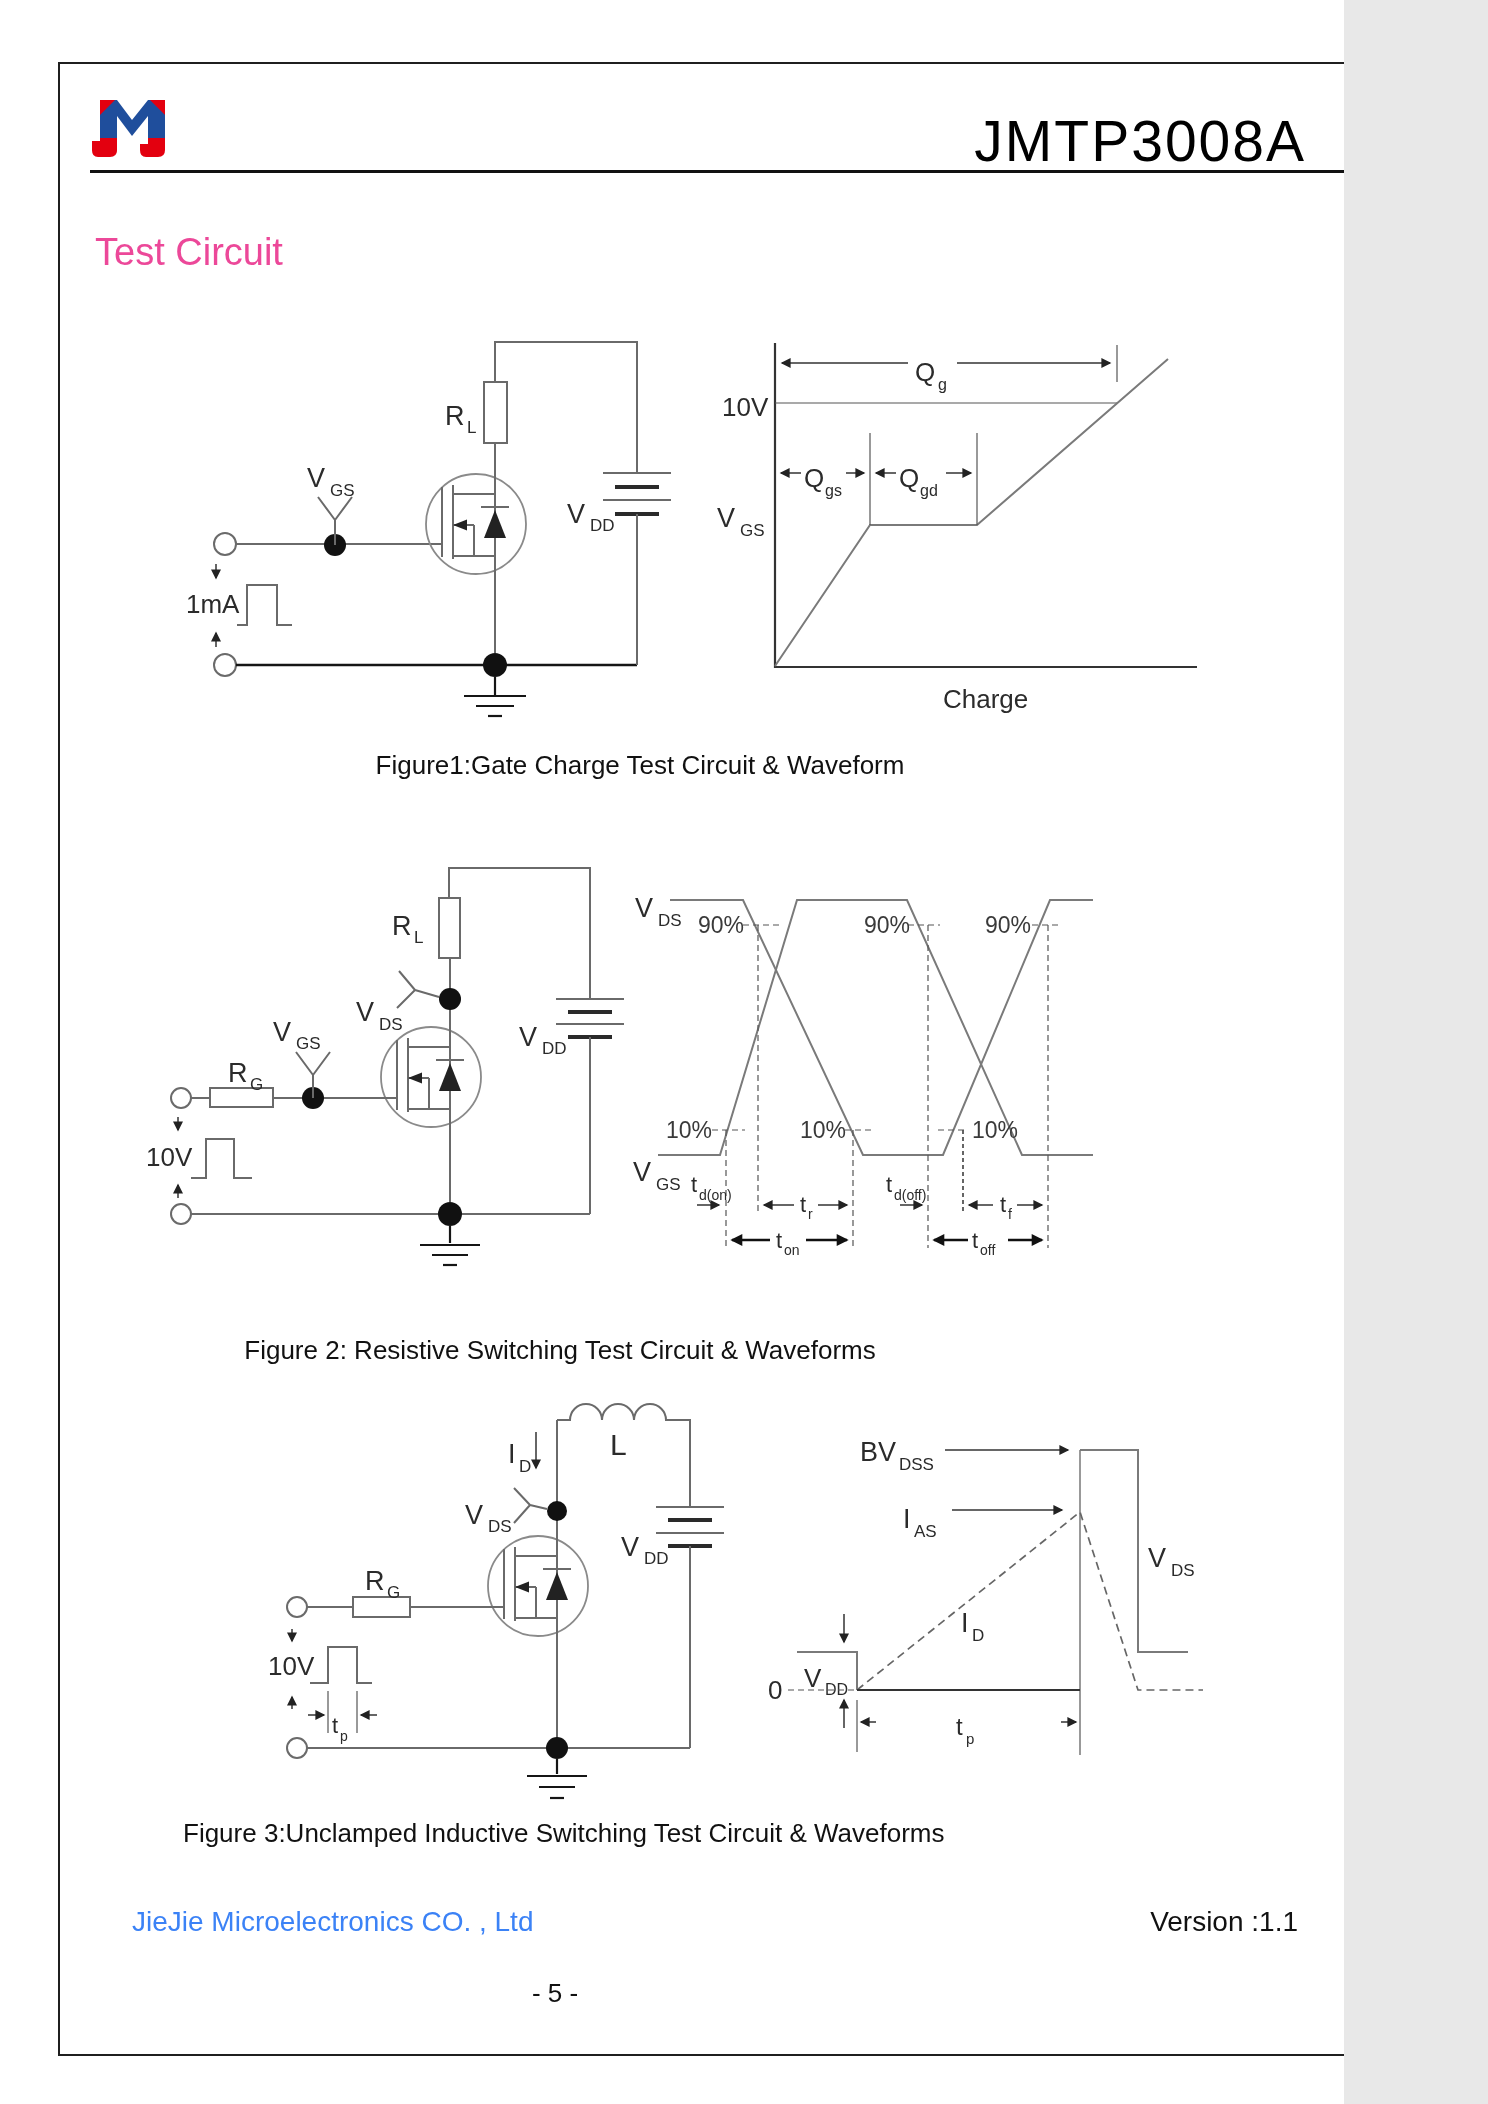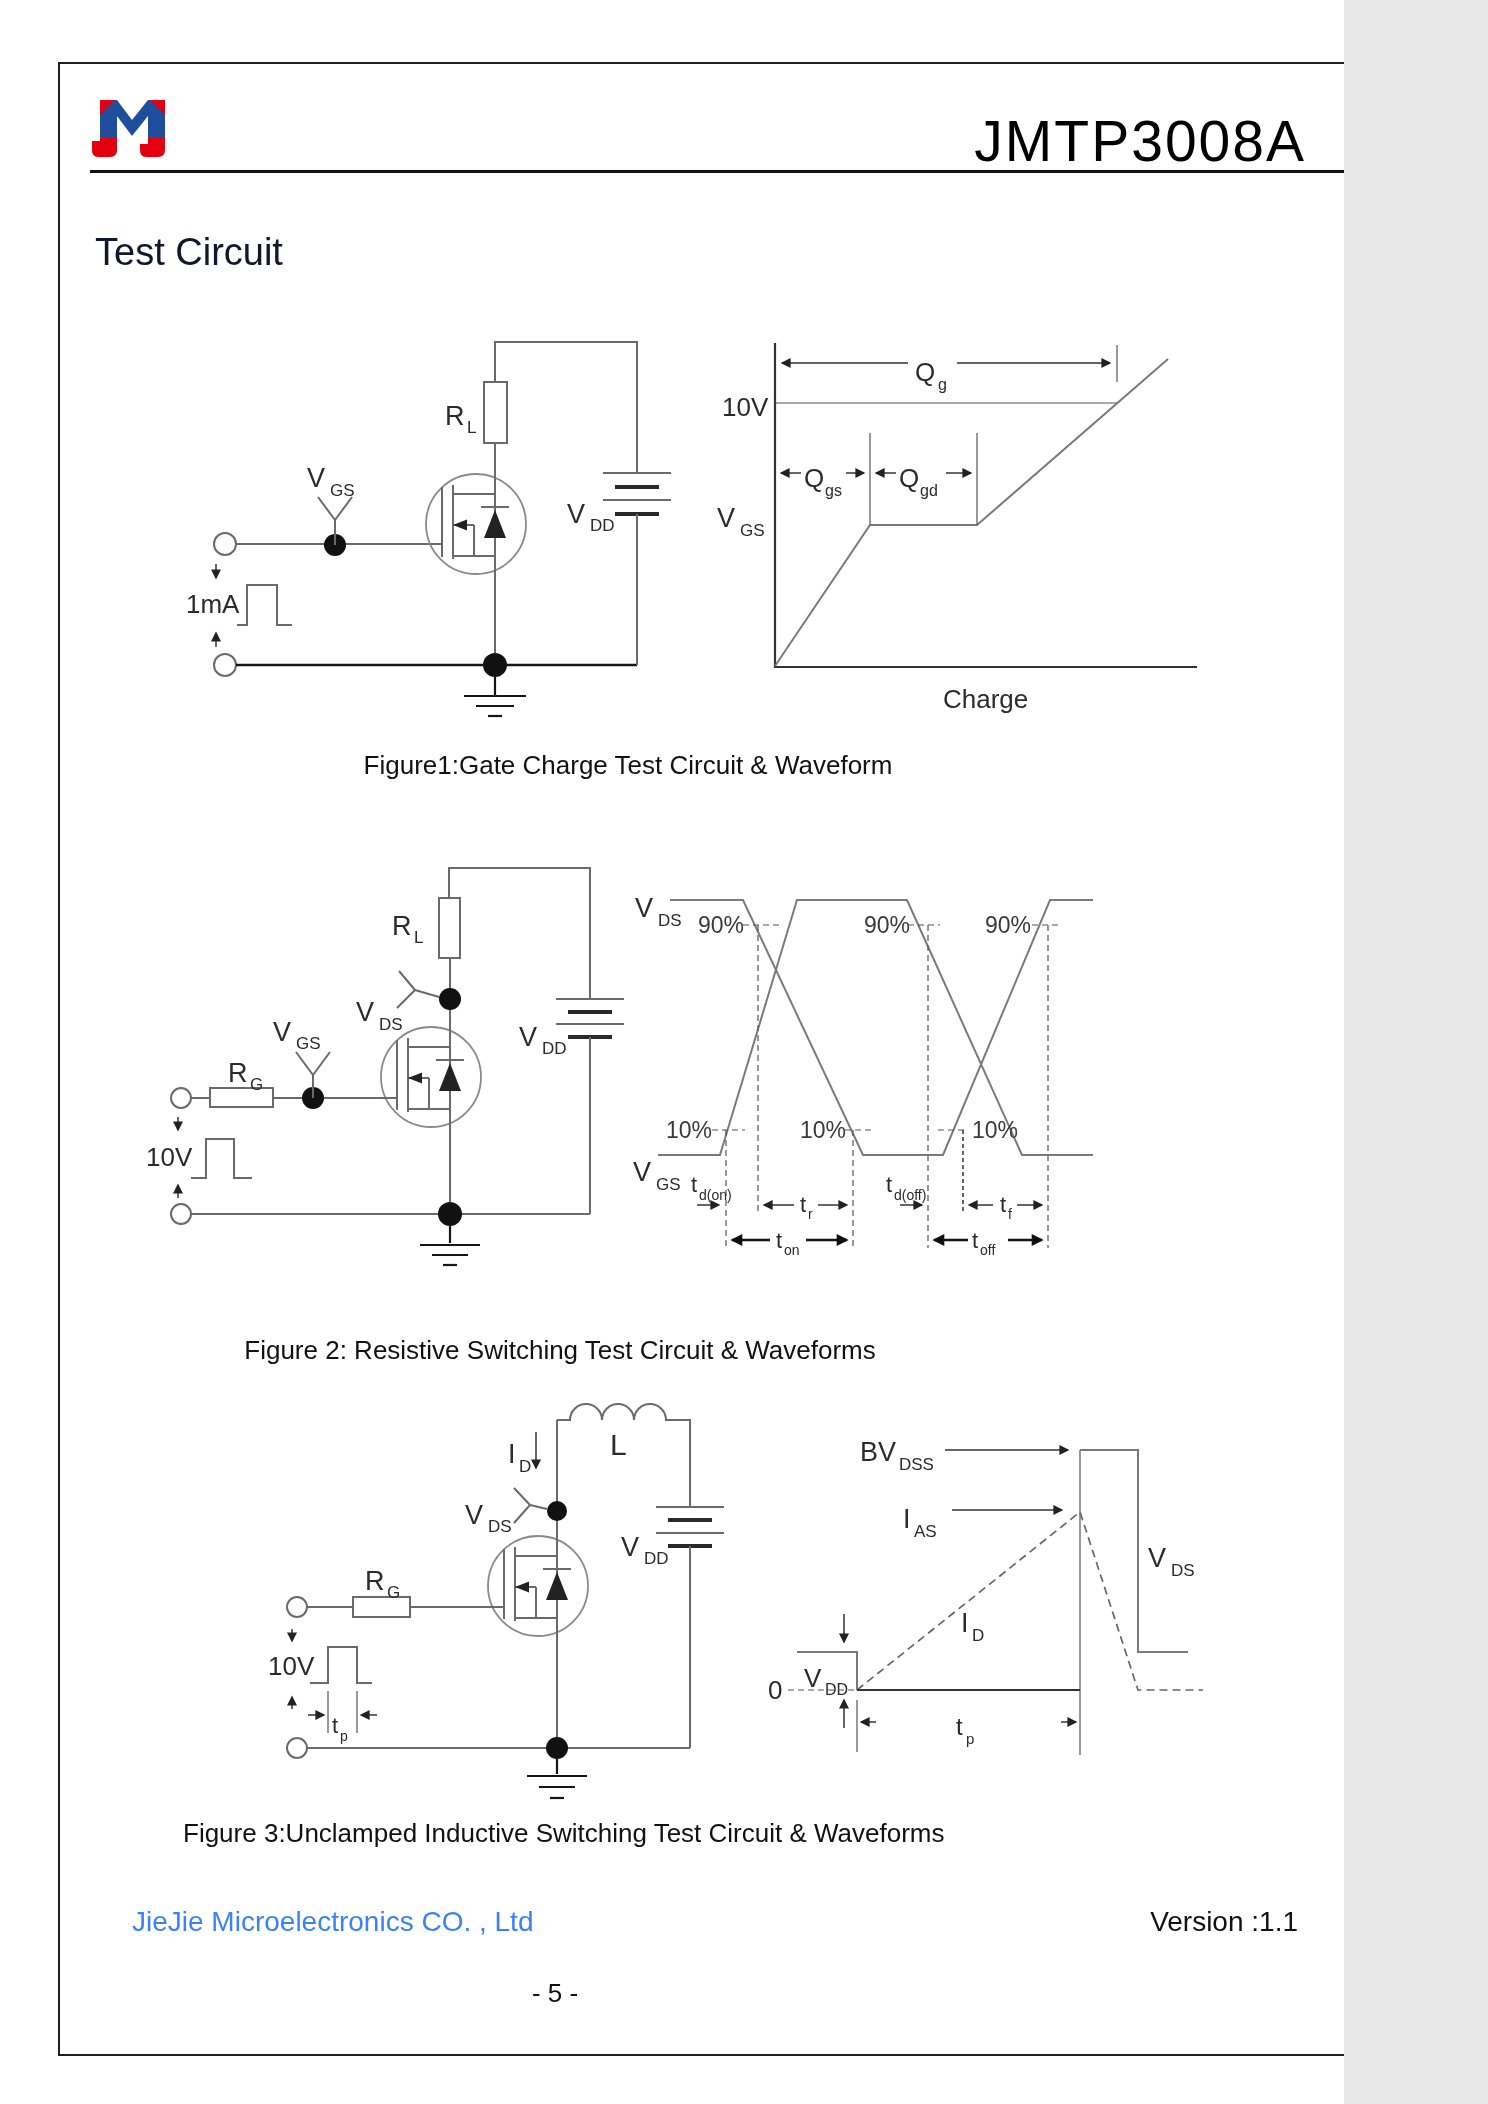--- a/index.html
+++ b/index.html
@@ -5,23 +5,23 @@
   html,body{margin:0;padding:0;background:#e8e8e8;}
   .page{
     position:relative;width:1344px;height:2104px;background:#ffffff;
     font-family:"Liberation Sans",sans-serif;color:#1a1a1a;overflow:hidden;
   }
   .frame{position:absolute;left:58px;top:62px;width:1388px;height:1994px;
     border:2px solid #1f1f1f;box-sizing:border-box;}
   .doc-title{position:absolute;top:108px;right:38px;font-size:57px;
     letter-spacing:2px;color:#000;white-space:nowrap;}
   .hrule{position:absolute;left:90px;top:170px;width:1352px;height:3px;background:#111;}
-  .heading{position:absolute;left:95px;top:231px;font-size:38px;font-weight:500;color:#0f172a;}
+  .heading{position:absolute;left:95px;top:231px;font-size:38px;font-weight:500;color:#ec4899;}
   .caption{position:absolute;width:700px;text-align:center;font-size:26px;color:#111;white-space:nowrap;}
-  #cap1{left:278px;top:750px;}
+  #cap1{left:290px;top:750px;}
   #cap2{left:210px;top:1303px;margin-top:32px;}
   #cap3{left:183px;top:1818px;}
   .footer-left{position:absolute;left:132px;top:1906px;font-size:28px;color:#3b82f6;}
   .footer-right{position:absolute;right:46px;top:1906px;font-size:28px;color:#111;}
   .page-num{position:absolute;left:205px;top:1978px;width:700px;text-align:center;font-size:26px;color:#111;}
   svg{position:absolute;left:0;overflow:visible;}
   svg text{font-family:"Liberation Sans",sans-serif;fill:#2b2b2b;}
   .lbl{font-size:27px;}
   .sub{font-size:17px;}
   .lbls{font-size:26px;}

